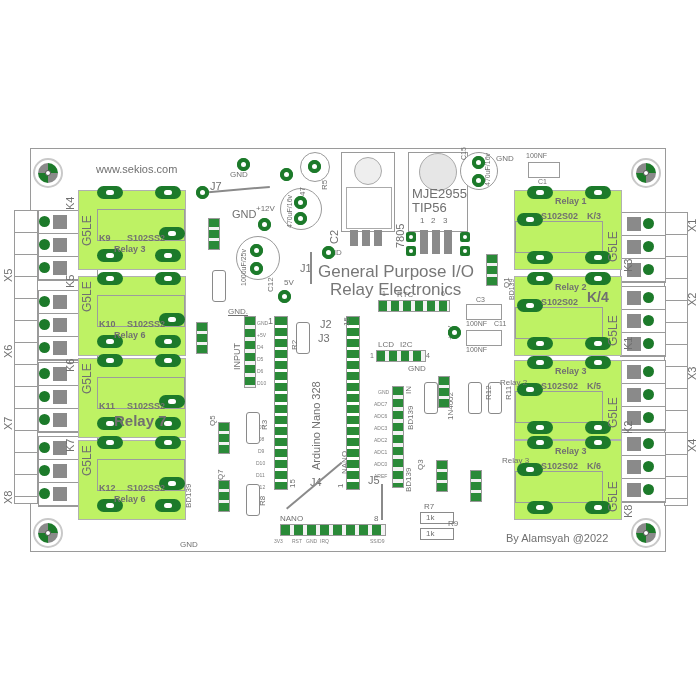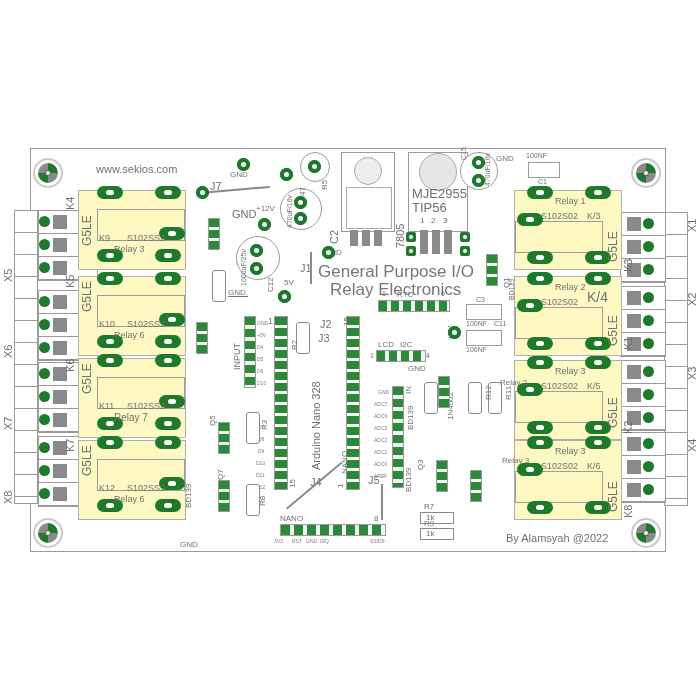--- a/index.html
+++ b/index.html
@@ -10,21 +10,21 @@
   .pad { position:absolute; width:13px; height:13px; border-radius:50%; background:#1c7a2a; box-shadow: inset 0 0 0 4px #1c7a2a; }
   .pad::after { content:""; position:absolute; left:4px; top:4px; width:5px; height:5px; border-radius:50%; background:#ffffff; }
   .opad { position:absolute; width:26px; height:13px; border-radius:7px; background:#1c7a2a; }
   .opad::after { content:""; position:absolute; left:9px; top:4px; width:8px; height:5px; border-radius:3px; background:#fff; }
   .spad { position:absolute; width:10px; height:10px; border-radius:2px; background:#1c7a2a; }
   .spad::after { content:""; position:absolute; left:3px; top:3px; width:4px; height:4px; border-radius:50%; background:#fff; }
   .mhole { position:absolute; width:30px; height:30px; border-radius:50%; border:2px solid #c9c9c9; box-sizing:border-box; }
   .mhole .q1,.mhole .q2 { position:absolute; left:3px; top:3px; width:20px; height:20px; border-radius:50%; }
   .mhole .q1 { background:conic-gradient(#1c7a2a 0 90deg,#8a8a8a 90deg 180deg,#1c7a2a 180deg 270deg,#8a8a8a 270deg 360deg); }
   .mhole .c { position:absolute; left:10px; top:10px; width:6px; height:6px; border-radius:50%; background:#fff; border:1px solid #555; box-sizing:border-box; }
-  .relay { position:absolute; border:1px solid #b0b0b0; background:#fef9c3; }
+  .relay { position:absolute; border:1px solid #b0b0b0; background:#bef264;font-weight:bold; }
   .relay .inner { position:absolute; border:1px solid #9c9c9c; }
   .term { position:absolute; width:58px; border:1px solid #9a9a9a; background:#fff; }
   .term .cell { position:relative; height:22px; border-bottom:1px solid #9a9a9a; }
   .term .screw { position:absolute; right:3px; top:3px; width:14px; height:14px; border-radius:50%; border:1px solid #777; box-sizing:border-box; }
   .term .screw::after { content:""; position:absolute; left:5px; top:0; width:2px; height:12px; background:#777; transform:rotate(25deg); }
   .term .sq { position:absolute; top:4px; width:14px; height:14px; background:#8a8a8a; }
   .term .tpad { position:absolute; top:5px; width:11px; height:11px; border-radius:50%; background:#1c7a2a; }
   .res { position:absolute; width:12px; height:30px; border:1px solid #8a8a8a; background:#fff; border-radius:3px; }
   .hdr { position:absolute; border:1px solid #9a9a9a; background:#f2f2f2; }
   .cap { position:absolute; border:1px solid #9a9a9a; border-radius:50%; background:#fff; }
@@ -215,21 +215,21 @@
 
 <div class="relay" style="left:78px;top:358px;width:106px;height:78px;">
   <div class="inner" style="left:18px;top:18px;width:86px;height:30px;"></div>
   <div class="opad" style="left:18px;top:-5px"></div>
     <div class="opad" style="left:76px;top:-5px"></div>
   <div class="opad" style="left:18px;top:58px"></div>
     <div class="opad" style="left:76px;top:58px"></div>
   <div class="opad" style="left:80px;top:36px"></div>
   <div class="txt" style="left:20px;top:42px;font-size:9px;">K11</div>
   <div class="txt" style="left:48px;top:42px;font-size:9px;">S102SS2</div>
-  <div class="txt" style="left:35px;top:53px;font-size:10px;">Relay 7</div>
+  <div class="txt" style="left:35px;top:53px;font-size:15px;">Relay 7</div>
 </div>
 <div class="txt vert" style="left:80px;top:394px;font-size:12px;">G5LE</div>
 <div class="txt vert" style="left:64px;top:372px;font-size:11px;">K6</div>
 
 <div class="relay" style="left:78px;top:440px;width:106px;height:78px;">
   <div class="inner" style="left:18px;top:18px;width:86px;height:30px;"></div>
   <div class="opad" style="left:18px;top:-5px"></div>
     <div class="opad" style="left:76px;top:-5px"></div>
   <div class="opad" style="left:18px;top:58px"></div>
     <div class="opad" style="left:76px;top:58px"></div>
@@ -349,21 +349,21 @@
 <div class="pad" style="left:237px;top:158px;"></div>
 <div class="pad" style="left:280px;top:168px;"></div>
 <div class="txt" style="left:256px;top:204px;font-size:8px;">+12V</div>
 <div class="pad" style="left:258px;top:218px;"></div>
 <div class="txt" style="left:284px;top:278px;font-size:8px;">5V</div>
 <div class="pad" style="left:278px;top:290px;"></div>
 <div class="txt" style="left:324px;top:248px;font-size:8px;">GND</div>
 <div class="pad" style="left:322px;top:246px;"></div>
 <div class="txt" style="left:496px;top:154px;font-size:8px;">GND</div>
 <div class="txt" style="left:232px;top:208px;font-size:11px;">GND</div>
-<div class="txt" style="left:228px;top:288px;font-size:8px;text-decoration:underline;">GND.</div>
+<div class="txt" style="left:228px;top:307px;font-size:8px;text-decoration:underline;">GND.</div>
 <div class="txt vert" style="left:446px;top:340px;font-size:8px;">+5V</div>
 <div class="pad" style="left:448px;top:326px;"></div>
 
 <div class="txt" style="left:210px;top:180px;font-size:11px;">J7</div>
 <div class="trace" style="left:200px;top:192px;width:70px;transform:rotate(-5deg);"></div>
 <div class="pad" style="left:196px;top:186px;"></div>
 <div class="txt" style="left:300px;top:262px;font-size:11px;">J1</div>
 <div class="trace" style="left:312px;top:252px;width:32px;transform:rotate(90deg);"></div>
 <div class="txt" style="left:320px;top:318px;font-size:11px;">J2</div>
 <div class="txt" style="left:318px;top:332px;font-size:11px;">J3</div>
@@ -440,21 +440,21 @@
 <div class="res" style="left:212px;top:270px;"></div>
 <div class="res" style="left:296px;top:322px;"></div>
 <div class="res" style="left:246px;top:412px;"></div>
 <div class="res" style="left:246px;top:484px;"></div>
 <div class="res" style="left:424px;top:382px;"></div>
 <div class="res" style="left:468px;top:382px;"></div>
 <div class="res" style="left:488px;top:382px;"></div>
 <div class="abs" style="left:420px;top:512px;width:32px;height:10px;border:1px solid #8a8a8a;"></div>
 <div class="abs" style="left:420px;top:528px;width:32px;height:10px;border:1px solid #8a8a8a;"></div>
 <div class="txt" style="left:424px;top:502px;font-size:8px;">R7</div>
-<div class="txt" style="left:424px;top:519px;font-size:8px;">R9</div>
+<div class="txt" style="left:448px;top:519px;font-size:8px;">R9</div>
 <div class="txt" style="left:426px;top:513px;font-size:8px;">1k</div>
 <div class="txt" style="left:426px;top:529px;font-size:8px;">1k</div>
 <div class="txt vert" style="left:290px;top:350px;font-size:8px;">R2</div>
 <div class="txt vert" style="left:260px;top:430px;font-size:8px;">R3</div>
 <div class="txt vert" style="left:258px;top:506px;font-size:8px;">R8</div>
 <div class="txt vert" style="left:484px;top:400px;font-size:8px;">R12</div>
 <div class="txt vert" style="left:504px;top:400px;font-size:8px;">R11</div>
 
 <div class="txt vert" style="left:406px;top:430px;font-size:8px;">BD139</div>
 <div class="txt vert" style="left:404px;top:492px;font-size:8px;">BD139</div>

